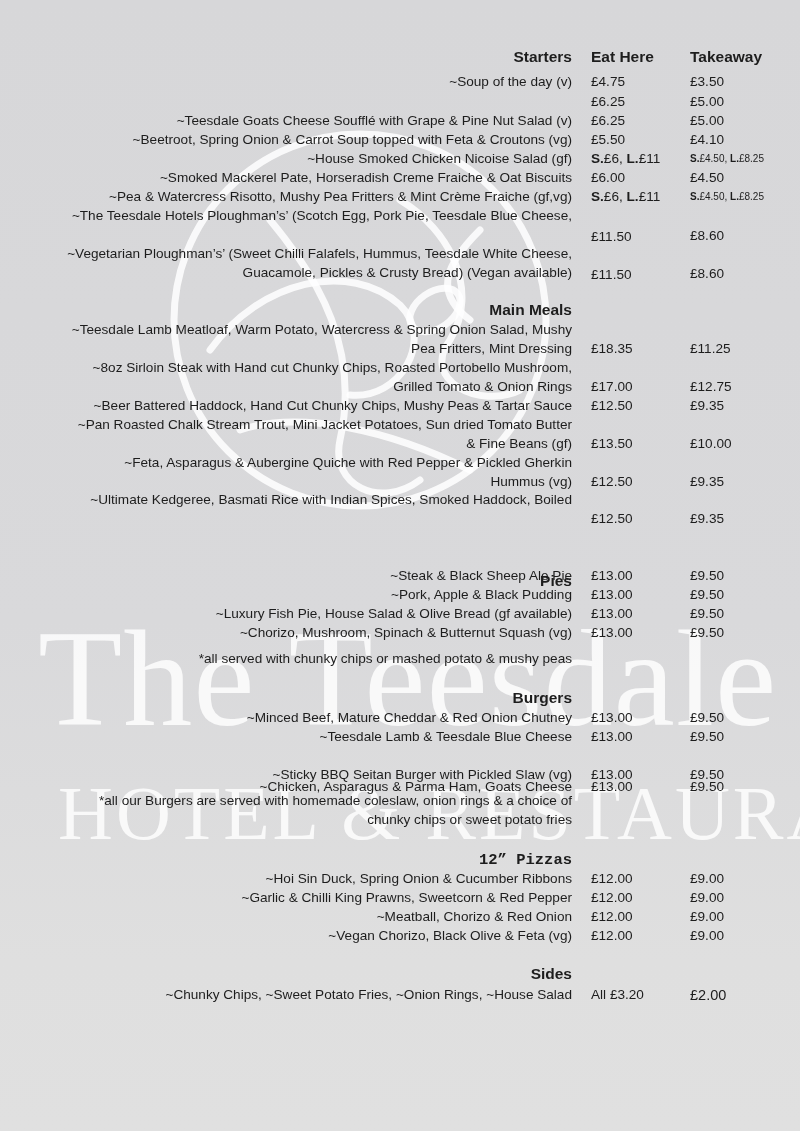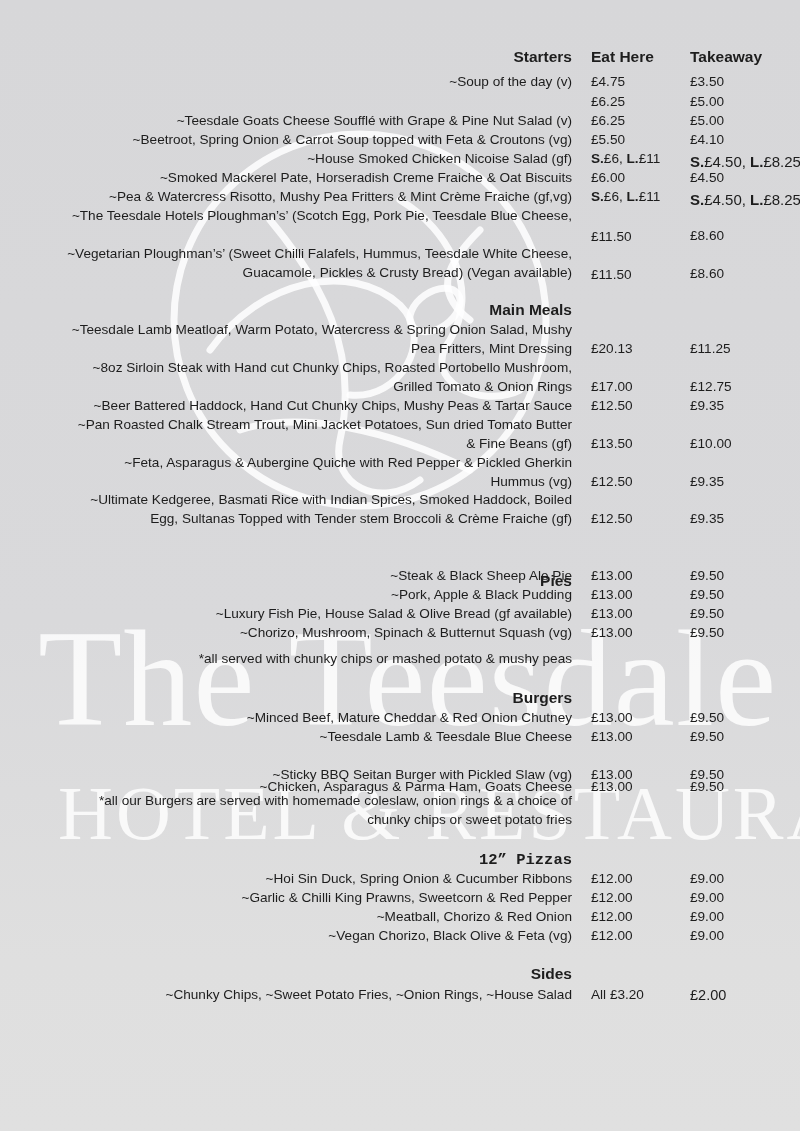--- a/index.html
+++ b/index.html
@@ -24,21 +24,21 @@
       font-size: 76px; color: rgba(255,255,255,0.82); letter-spacing: 3px; white-space: nowrap;
       line-height: 1;
     }
     .menu { position: absolute; left: 0; top: 0; width: 800px; z-index: 1; font-size: 13.6px; }
     .row { position: absolute; left: 0; width: 800px; height: 20px; }
     .desc { position: absolute; right: 228px; text-align: center; white-space: nowrap; }
     .eat { position: absolute; left: 591px; white-space: nowrap; }
     .take { position: absolute; left: 690px; white-space: nowrap; }
     .heading { font-weight: bold; font-size: 15.5px; }
     .col-head { font-weight: bold; font-size: 15.5px; }
-    .small { font-size: 15px; }
+    .small { font-size: 10px; }
     b { font-weight: bold; }
   </style>
 </head>
 <body>
 
 <div class="watermark">
   <svg class="wm-circle-svg" width="420" height="420" viewBox="0 0 420 420">
     <g fill="none" stroke="rgba(255,255,255,0.85)" stroke-width="7" stroke-linecap="round">
       <circle cx="210" cy="210" r="186"></circle>
       <path d="M60 240 C 110 170, 200 150, 250 195 C 285 230, 250 290, 200 285"></path>
@@ -114,21 +114,21 @@
 
   <div>
     <div class="row" style="top:301px;">
       <span class="desc heading">Main Meals</span>
     </div>
     <div class="row" style="top:322px;">
       <span class="desc">~Teesdale Lamb Meatloaf, Warm Potato, Watercress &amp; Spring Onion Salad, Mushy</span>
     </div>
     <div class="row" style="top:341px;">
       <span class="desc">Pea Fritters, Mint Dressing</span>
-      <span class="eat">£20.13</span>
+      <span class="eat">£18.35</span>
       <span class="take">£11.25</span>
     </div>
     <div class="row" style="top:360px;">
       <span class="desc">~8oz Sirloin Steak with Hand cut Chunky Chips, Roasted Portobello Mushroom,</span>
     </div>
     <div class="row" style="top:379px;">
       <span class="desc">Grilled Tomato &amp; Onion Rings</span>
       <span class="eat">£17.00</span>
       <span class="take">£12.75</span>
     </div>
@@ -150,21 +150,20 @@
     </div>
     <div class="row" style="top:474px;">
       <span class="desc">Hummus (vg)</span>
       <span class="eat">£12.50</span>
       <span class="take">£9.35</span>
     </div>
     <div class="row" style="top:492px;">
       <span class="desc">~Ultimate Kedgeree, Basmati Rice with Indian Spices, Smoked Haddock, Boiled</span>
     </div>
     <div class="row" style="top:511px;">
-      <span class="desc">Egg, Sultanas Topped with Tender stem Broccoli &amp; Crème Fraiche (gf)</span>
       <span class="eat">£12.50</span>
       <span class="take">£9.35</span>
     </div>
   </div>
 
   <div>
     <div class="row" style="top:572px;">
       <span class="desc heading">Pies</span>
     </div>
     <div class="row" style="top:568px;">

